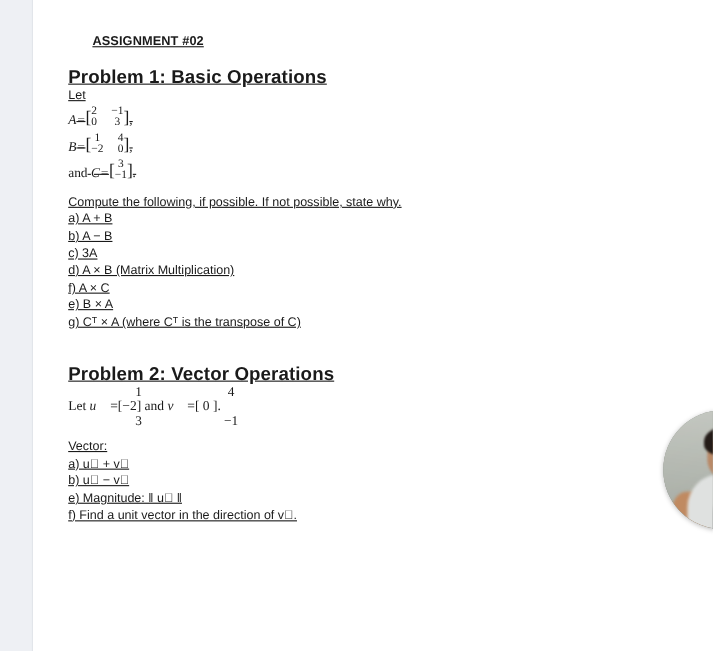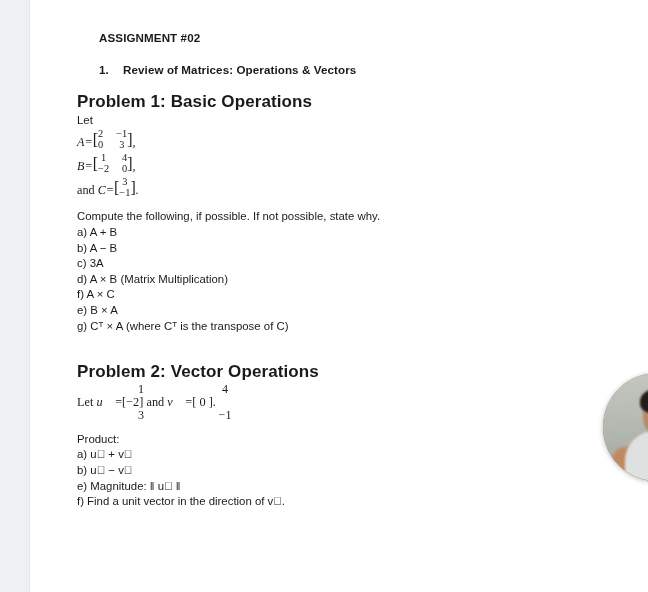--- a/index.html
+++ b/index.html
@@ -27,26 +27,27 @@
   #page {
     position: absolute;
     left: 31px; top: 0;
     width: 617px; height: 592px;
     background: #ffffff;
   }
 
   
   #doc {
     position: absolute;
-    left: 77px;      
+    left: 62px;      
     top: 30px;
     width: 420px;
     color: #1a1a1a;
     font-size: 11.4px;
     line-height: 15.6px;
+    text-decoration: underline;
     -webkit-font-smoothing: antialiased;
   }
   .assignment-title {
     font-weight: bold;
     font-size: 11.6px;
     margin-left: 22px;
     margin-bottom: 16px;
     letter-spacing: .1px;
   }
   .section-line {
@@ -205,23 +206,20 @@
 </head>
 <body>
 
 <div id="left-gutter"></div>
 <div id="page"></div>
 
 <div id="doc">
 
   <div class="assignment-title">ASSIGNMENT #02</div>
 
-  <div class="section-line">
-    <span class="section-num">1.</span><span>Review of Matrices: Operations &amp; Vectors</span>
-  </div>
 
   <div class="problem-head">Problem 1: Basic Operations</div>
 
   <div class="plain">Let</div>
 
   <div class="mat-line">
     <span class="lead math">A</span><span class="lead mathup">=</span><span class="brk">[</span><span class="cellgrid">
         <span class="r">2</span>
         <span class="r">0</span>
       </span><span class="gapc"></span><span class="cellgrid">
@@ -277,21 +275,21 @@
       <span class="mathup">and</span>
       <span class="math">v⃗</span>
       <span class="mathup">=</span><span class="mathup">[</span>
       <span class="mathup">0</span>
       <span class="mathup">]</span><span class="mathup">.</span>
     </span>
   </div>
 
   <div class="spacer-sm"></div>
 
-  <div class="plain">Product:</div>
+  <div class="plain">Vector:</div>
 
   <div class="list-item">a) u⃗ + v⃗</div>
   <div class="list-item">b) u⃗ − v⃗</div>
   <div class="list-item">e) Magnitude: ‖ u⃗ ‖</div>
   <div class="list-item">f) Find a unit vector in the direction of v⃗.</div>
 
 </div>
 
 <div id="webcam-bubble">
   <div class="bg"></div>

